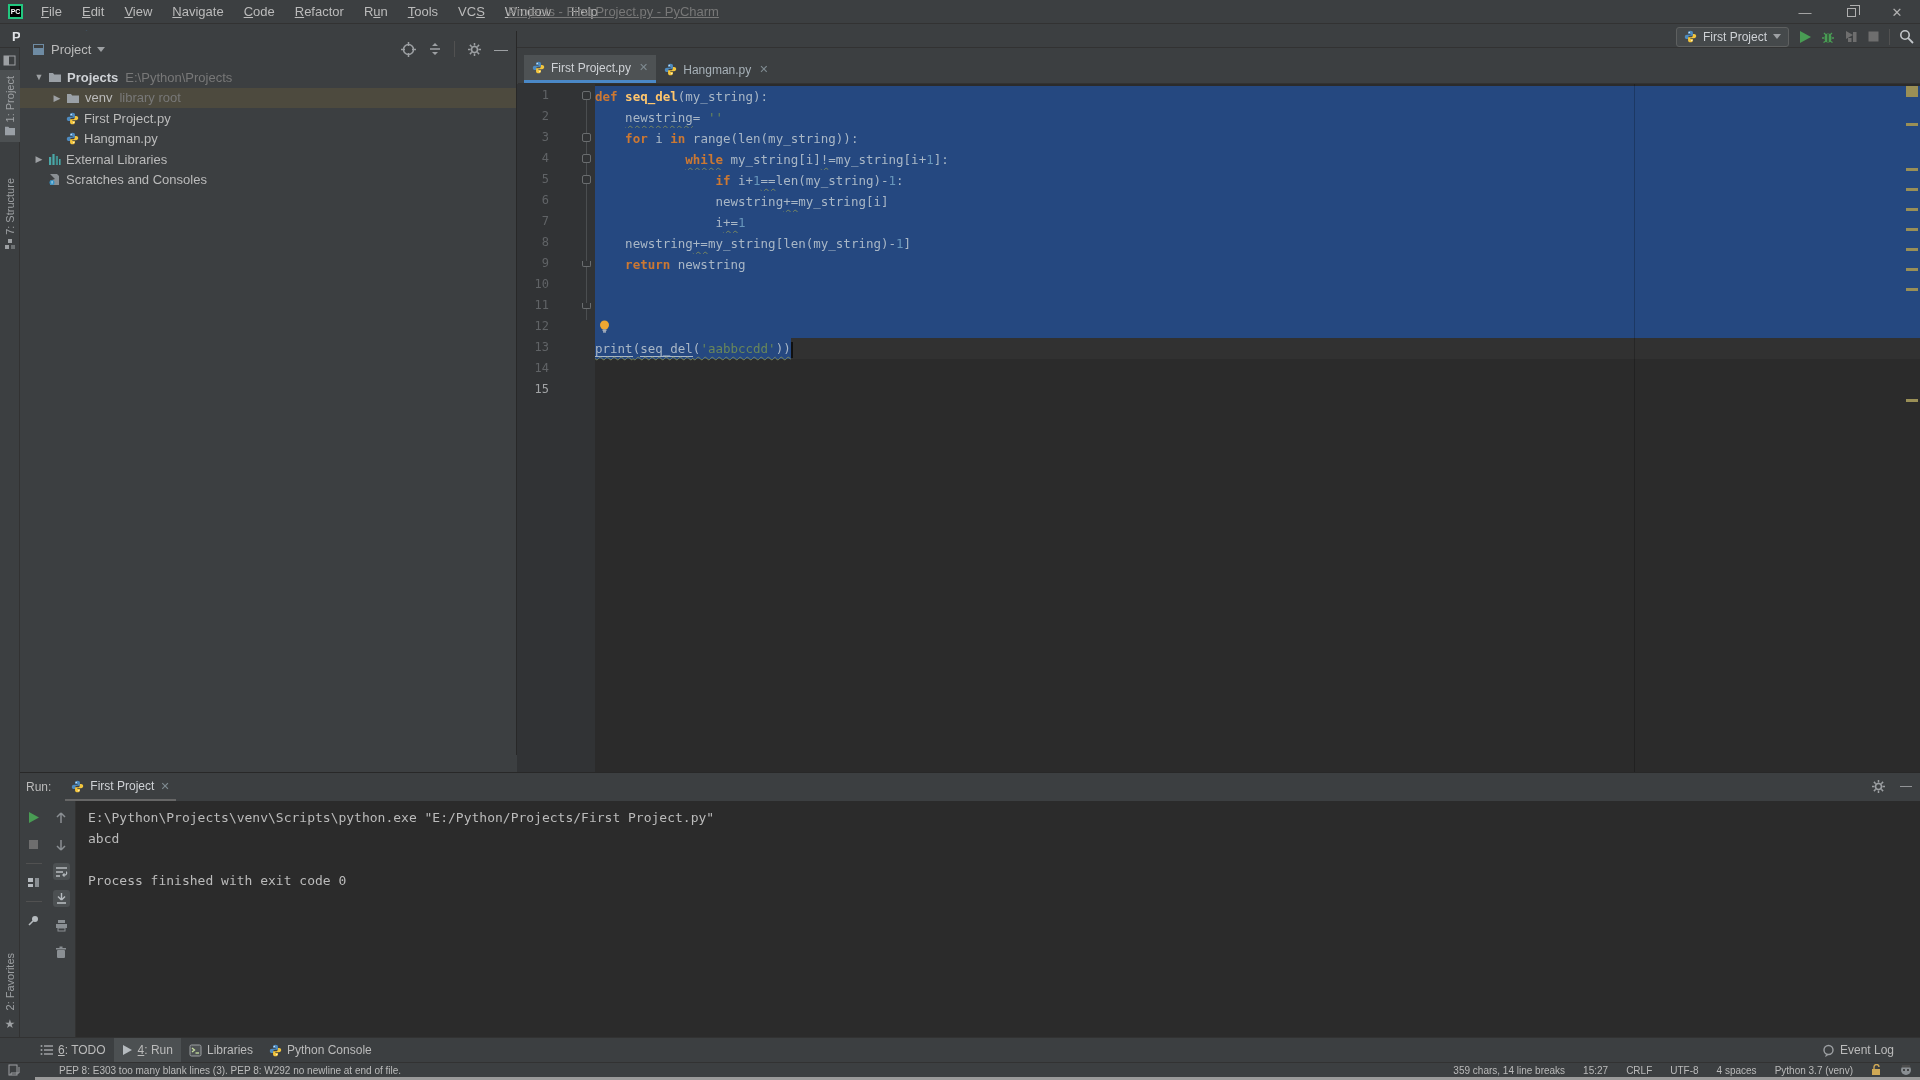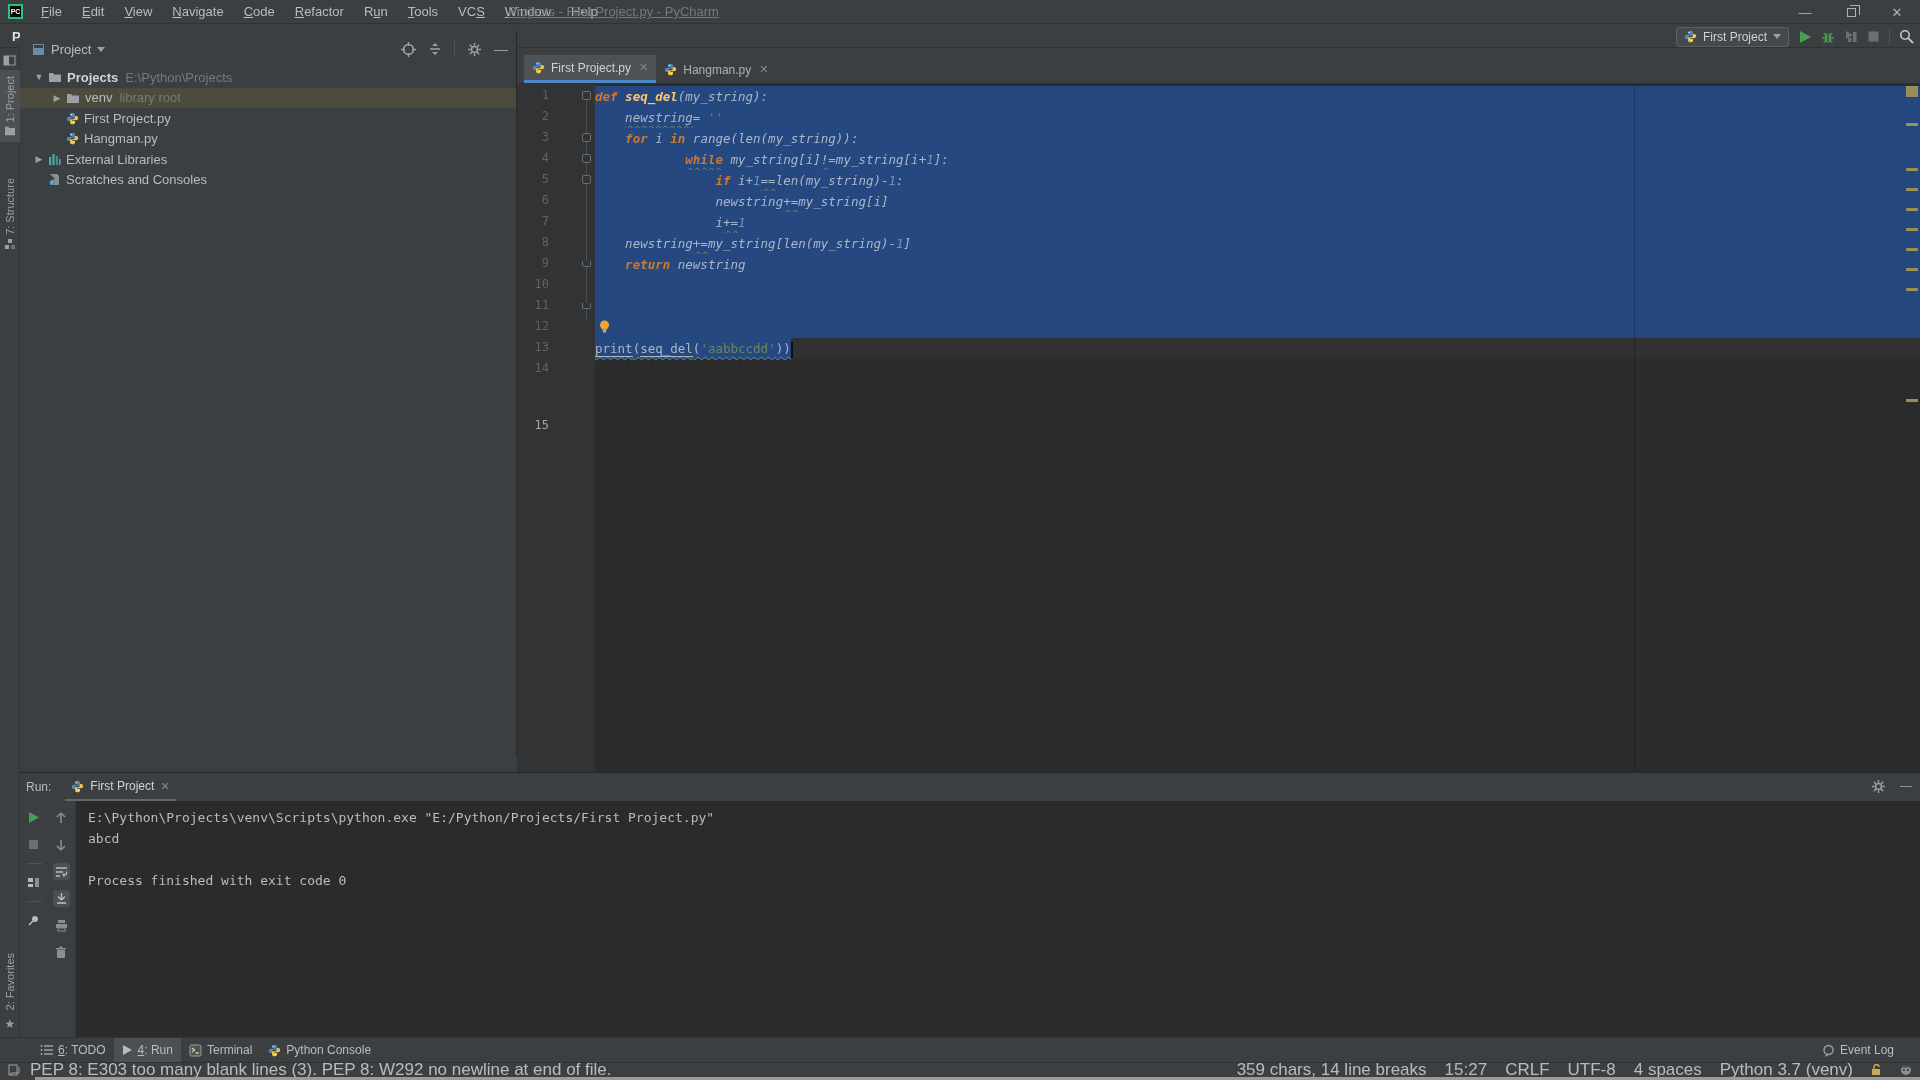--- a/index.html
+++ b/index.html
@@ -45,27 +45,27 @@
   .tree-row.selected { background:#4d4a3e; }
   
   #editor { position:absolute; left:518px; top:48px; width:1402px; height:724px; background:#2b2b2b; }
   #tabbar { position:absolute; left:0; top:0; width:1402px; height:36px; background:#3c3f41; border-bottom:1px solid #323232; display:flex; align-items:flex-end; }
   .etab { height:27px; display:flex; align-items:center; gap:6px; padding:0 8px; font-size:12px; color:#a7b1b8; }
   .etab.active { background:#4e5254; color:#cfd2d6; border-bottom:3px solid #4a88c7; height:28px; }
   .etab .x { color:#7f8b91; font-size:11px; margin-left:2px; }
   #gutter { position:absolute; left:-1px; top:36px; width:78px; height:688px; background:#313335; padding-top:2px; }
   .gl { height:21px; position:relative; font-family:"DejaVu Sans Mono", monospace; font-size:12px; color:#606366; }
   .gl .num { position:absolute; right:46px; top:2px; }
-  .gl.cur .num { color:#a1a3a5;margin-top:36px; }
+  .gl.cur .num { color:#a1a3a5; }
   .fold { position:absolute; right:4px; top:5px; width:9px; height:9px; border:1px solid #6a6d6f; border-radius:2px; background:#313335; }
   .fold.end { height:6px; top:7px; border-top:none; border-radius:0 0 2px 2px; }
   #foldline { position:absolute; right:8px; top:16px; width:1px; height:220px; background:#4b4e50; }
   #codearea { position:absolute; left:77px; top:36px; width:1325px; height:688px; background:#2b2b2b; padding-top:2px; overflow:hidden; }
   .cl { height:21px; line-height:21px; white-space:pre; font-family:"DejaVu Sans Mono", monospace; font-size:12.5px; color:#a9b7c6; position:relative; }
-  .cl.selfull { background:#254880;font-style:italic; }
+  .cl.selfull { background:#254880; }
   .cl .selspan { background:#254880; display:inline-block; height:21px; }
   .tk { }
   .k { color:#cc7832; font-weight:bold; }
   .f { color:#ffc66d; font-weight:600; }
   .s { color:#6a8759; }
   .n { color:#6897bb; }
   .p { color:#a9b7c6; }
   .w { text-decoration-line:underline; text-decoration-style:wavy; text-decoration-color:#77875f; text-underline-offset:3px; text-decoration-thickness:1px; }
   .u { border-bottom:1px solid #a9b7c6; }
   .guide { position:absolute; width:1px; background:rgba(0,0,0,0.18); }
@@ -85,21 +85,21 @@
   .rp-ico.on { background:#4c5052; border-radius:3px; }
   .hsep { width:16px; height:1px; background:#515151; }
   #console { position:absolute; left:68px; top:34px; font-family:"DejaVu Sans Mono", monospace; font-size:13px; color:#bbbbbb; line-height:21px; white-space:pre; }
   
   #bottombar { position:absolute; left:0; top:1037px; width:1920px; height:25px; background:#3c3f41; display:flex; align-items:center; border-top:1px solid #323232; }
   .bb-item { display:flex; align-items:center; gap:5px; font-size:12px; color:#bbbbbb; padding:0 8px; height:25px; }
   .bb-item.active { background:#4c5052; }
   .bb-item u { text-decoration:underline; }
   #eventlog { position:absolute; right:26px; display:flex; align-items:center; gap:5px; font-size:12px; }
   #statusbar { position:absolute; left:0; top:1062px; width:1920px; height:15px; background:#3c3f41; border-top:1px solid #323232;
-               display:flex; align-items:center; font-size:17px; color:#bbbbbb; }
+               display:flex; align-items:center; font-size:10px; color:#bbbbbb;gap:29px; }
   #sb-right { position:absolute; right:8px; display:flex; align-items:center; gap:18px; }
   #taskbar-edge { position:absolute; left:35px; top:1077px; width:1885px; height:3px; background:#9a9a9a; }
   svg { display:block; }
 </style>
 </head>
 <body>
 
 <div id="titlebar">
   <div id="app-logo">PC</div>
   <div id="menus" style="display: flex;">
@@ -567,21 +567,21 @@
         <span><u>4</u>: Run</span>
       </div>
       <div class="bb-item">
         <span>
           <svg width="13" height="13" viewBox="0 0 13 13">
             <rect x="1" y="1" width="11" height="11" rx="1.5" fill="#4e5254" stroke="#9da0a3"></rect>
             <path d="M3 4l2.5 2L3 8" stroke="#c8e0a0" stroke-width="1.3" fill="none"></path>
             <path d="M6.5 9H10" stroke="#c8e0a0" stroke-width="1.3"></path>
           </svg>
         </span>
-        <span>Terminal</span>
+        <span>Libraries</span>
       </div>
       <div class="bb-item">
         <span>
           <svg width="13" height="13" viewBox="0 0 16 16">
             <path d="M8 1C6 1 5 1.9 5 3.2V5h3.2v.8H3.6C2.1 5.8 1 6.9 1 8.5S2.1 11.2 3.6 11.2H5V9.6C5 8.1 6.1 7 7.6 7H11V3.2C11 1.9 10 1 8 1z" fill="#4e8bbf"></path>
             <path d="M8 15c2 0 3-.9 3-2.2V11H7.8v-.8h4.6c1.5 0 2.6-1.1 2.6-2.7S13.9 4.8 12.4 4.8H11v1.6C11 7.9 9.9 9 8.4 9H5v3.8C5 14.1 6 15 8 15z" fill="#f2c53d"></path>
             <circle cx="6.4" cy="3.1" r=".8" fill="#e8f4ff"></circle>
             <circle cx="9.6" cy="12.9" r=".8" fill="#fff8e0"></circle>
           </svg>
         </span>

